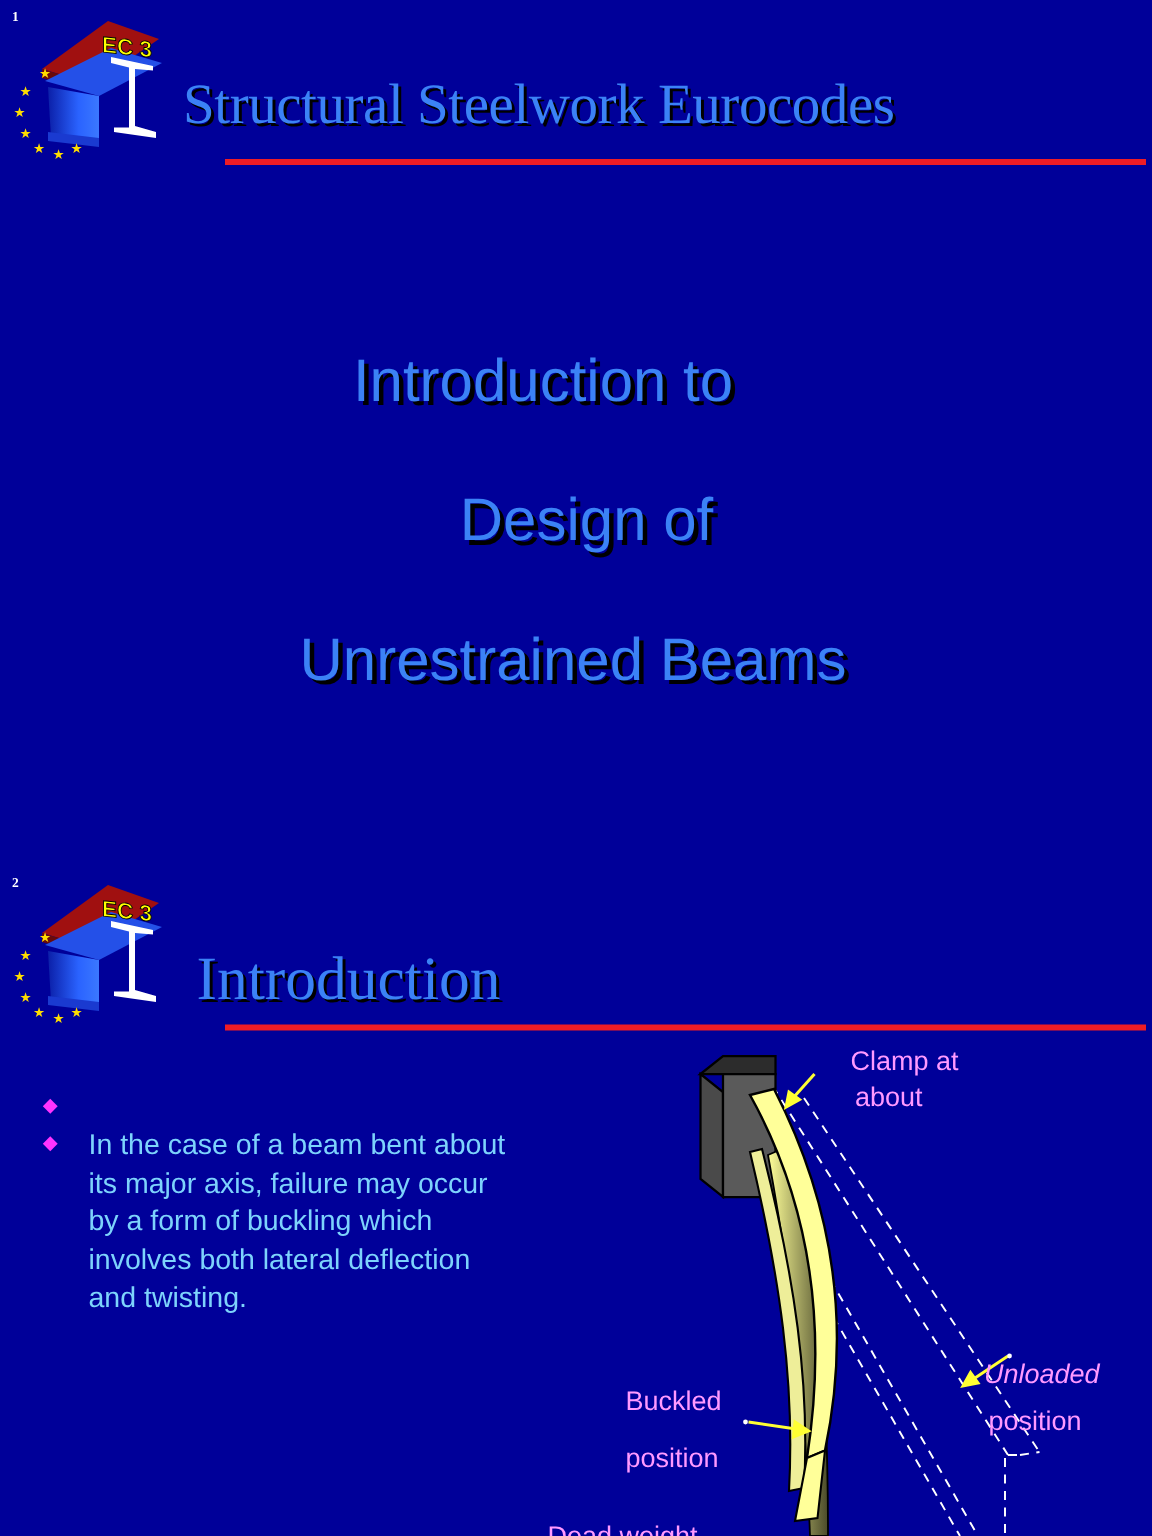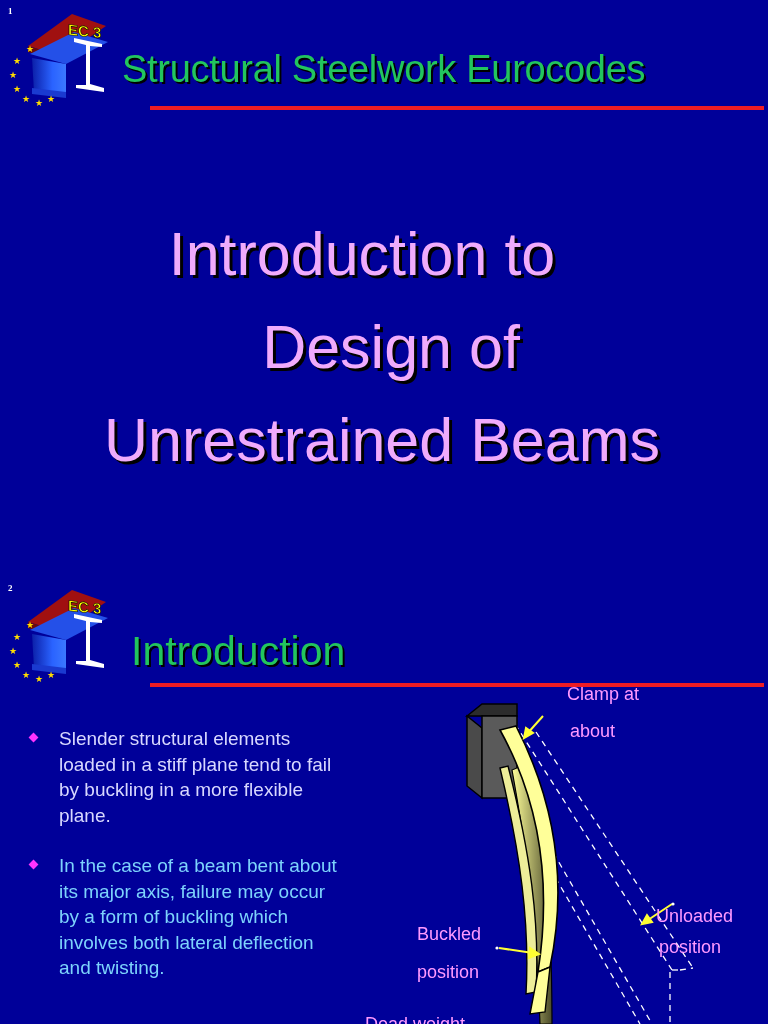--- a/index.html
+++ b/index.html
@@ -35,23 +35,24 @@
       color: #ffffff;
     }
     .logo {
       position: absolute;
       left: 4px;
       width: 110px;
       height: 105px;
     }
     .header-title {
       position: absolute;
-      color: #22c55e;
+      color: #3b82f6;
       text-shadow: 2px 2px 0 #000000;
       white-space: nowrap;
+      font-family: Liberation Serif, serif;
     }
     .slide-1 .header-title {
       left: 122px;
       top: 48px;
       font-size: 38px;
       letter-spacing: -0.3px;
     }
     .slide-2 .header-title {
       left: 131px;
       top: 628px;
@@ -68,23 +69,23 @@
     }
     .slide-1 .red-rule { top: 106px; }
     .slide-2 .red-rule { top: 171px; }
 
     .title-block {
       position: absolute;
       left: 0;
       top: 208px;
       width: 768px;
       text-align: center;
-      color: #f0abfc;
+      color: #3b82f6;
       text-shadow: 3px 3px 0 #000000;
-      font-size: 61px;
+      font-size: 40px;
       line-height: 93px;
     }
     .title-line { display: block; white-space: nowrap; }
     .title-line.l1 { margin-left: -44px; }
     .title-line.l2 { margin-left: 14px; }
     .title-line.l3 { margin-left: -4px; }
 
     .bullets {
       position: absolute;
       left: 28px;
@@ -205,21 +206,20 @@
         <text x="43" y="96">★</text>
       </g>
     </svg>
 
     <div class="header-title">Introduction</div>
     <div class="red-rule"></div>
 
     <ul class="bullets">
       <li class="bullet bullet-1">
         <span class="marker"></span>
-        <span>Slender structural elements loaded in a stiff plane tend to fail by buckling in a more flexible plane.</span>
       </li>
       <li class="bullet bullet-2">
         <span class="marker"></span>
         <span>In the case of a beam bent about its major axis, failure may occur by a form of buckling which involves both lateral deflection and twisting.</span>
       </li>
     </ul>
 
     <div class="diagram">
       <svg width="428" height="342" viewBox="0 0 428 342" style="position:absolute;left:0;top:0;">
         <defs>
@@ -258,24 +258,24 @@
           <polygon points="184,56 186,46 193,51"></polygon>
           <line x1="159" y1="266" x2="193" y2="271"></line>
           <polygon points="199,272 190,266 189,276"></polygon>
           <line x1="332" y1="222" x2="308" y2="238"></line>
           <polygon points="302,242 307,233 312,240"></polygon>
         </g>
         <circle cx="157" cy="266" r="1.6" fill="#ffffff"></circle>
         <circle cx="333" cy="222" r="1.6" fill="#ffffff"></circle>
       </svg>
 
-      <div class="diag-label" style="left:227px;top:0;">Clamp at</div>
+      <div class="diag-label" style="left:227px;top:13px;">Clamp at</div>
       <div class="diag-label" style="left:230px;top:37px;">about</div>
 
-      <div class="diag-label" style="left:316px;top:222px;">Unloaded</div>
+      <div class="diag-label" style="left:316px;top:222px;font-style:italic;">Unloaded</div>
       <div class="diag-label" style="left:319px;top:253px;">position</div>
 
       <div class="diag-label" style="left:77px;top:240px;">Buckled</div>
       <div class="diag-label" style="left:77px;top:278px;">position</div>
 
       <div class="diag-label" style="left:25px;top:330px;">Dead weight</div>
     </div>
   </section>
 </div>
 

